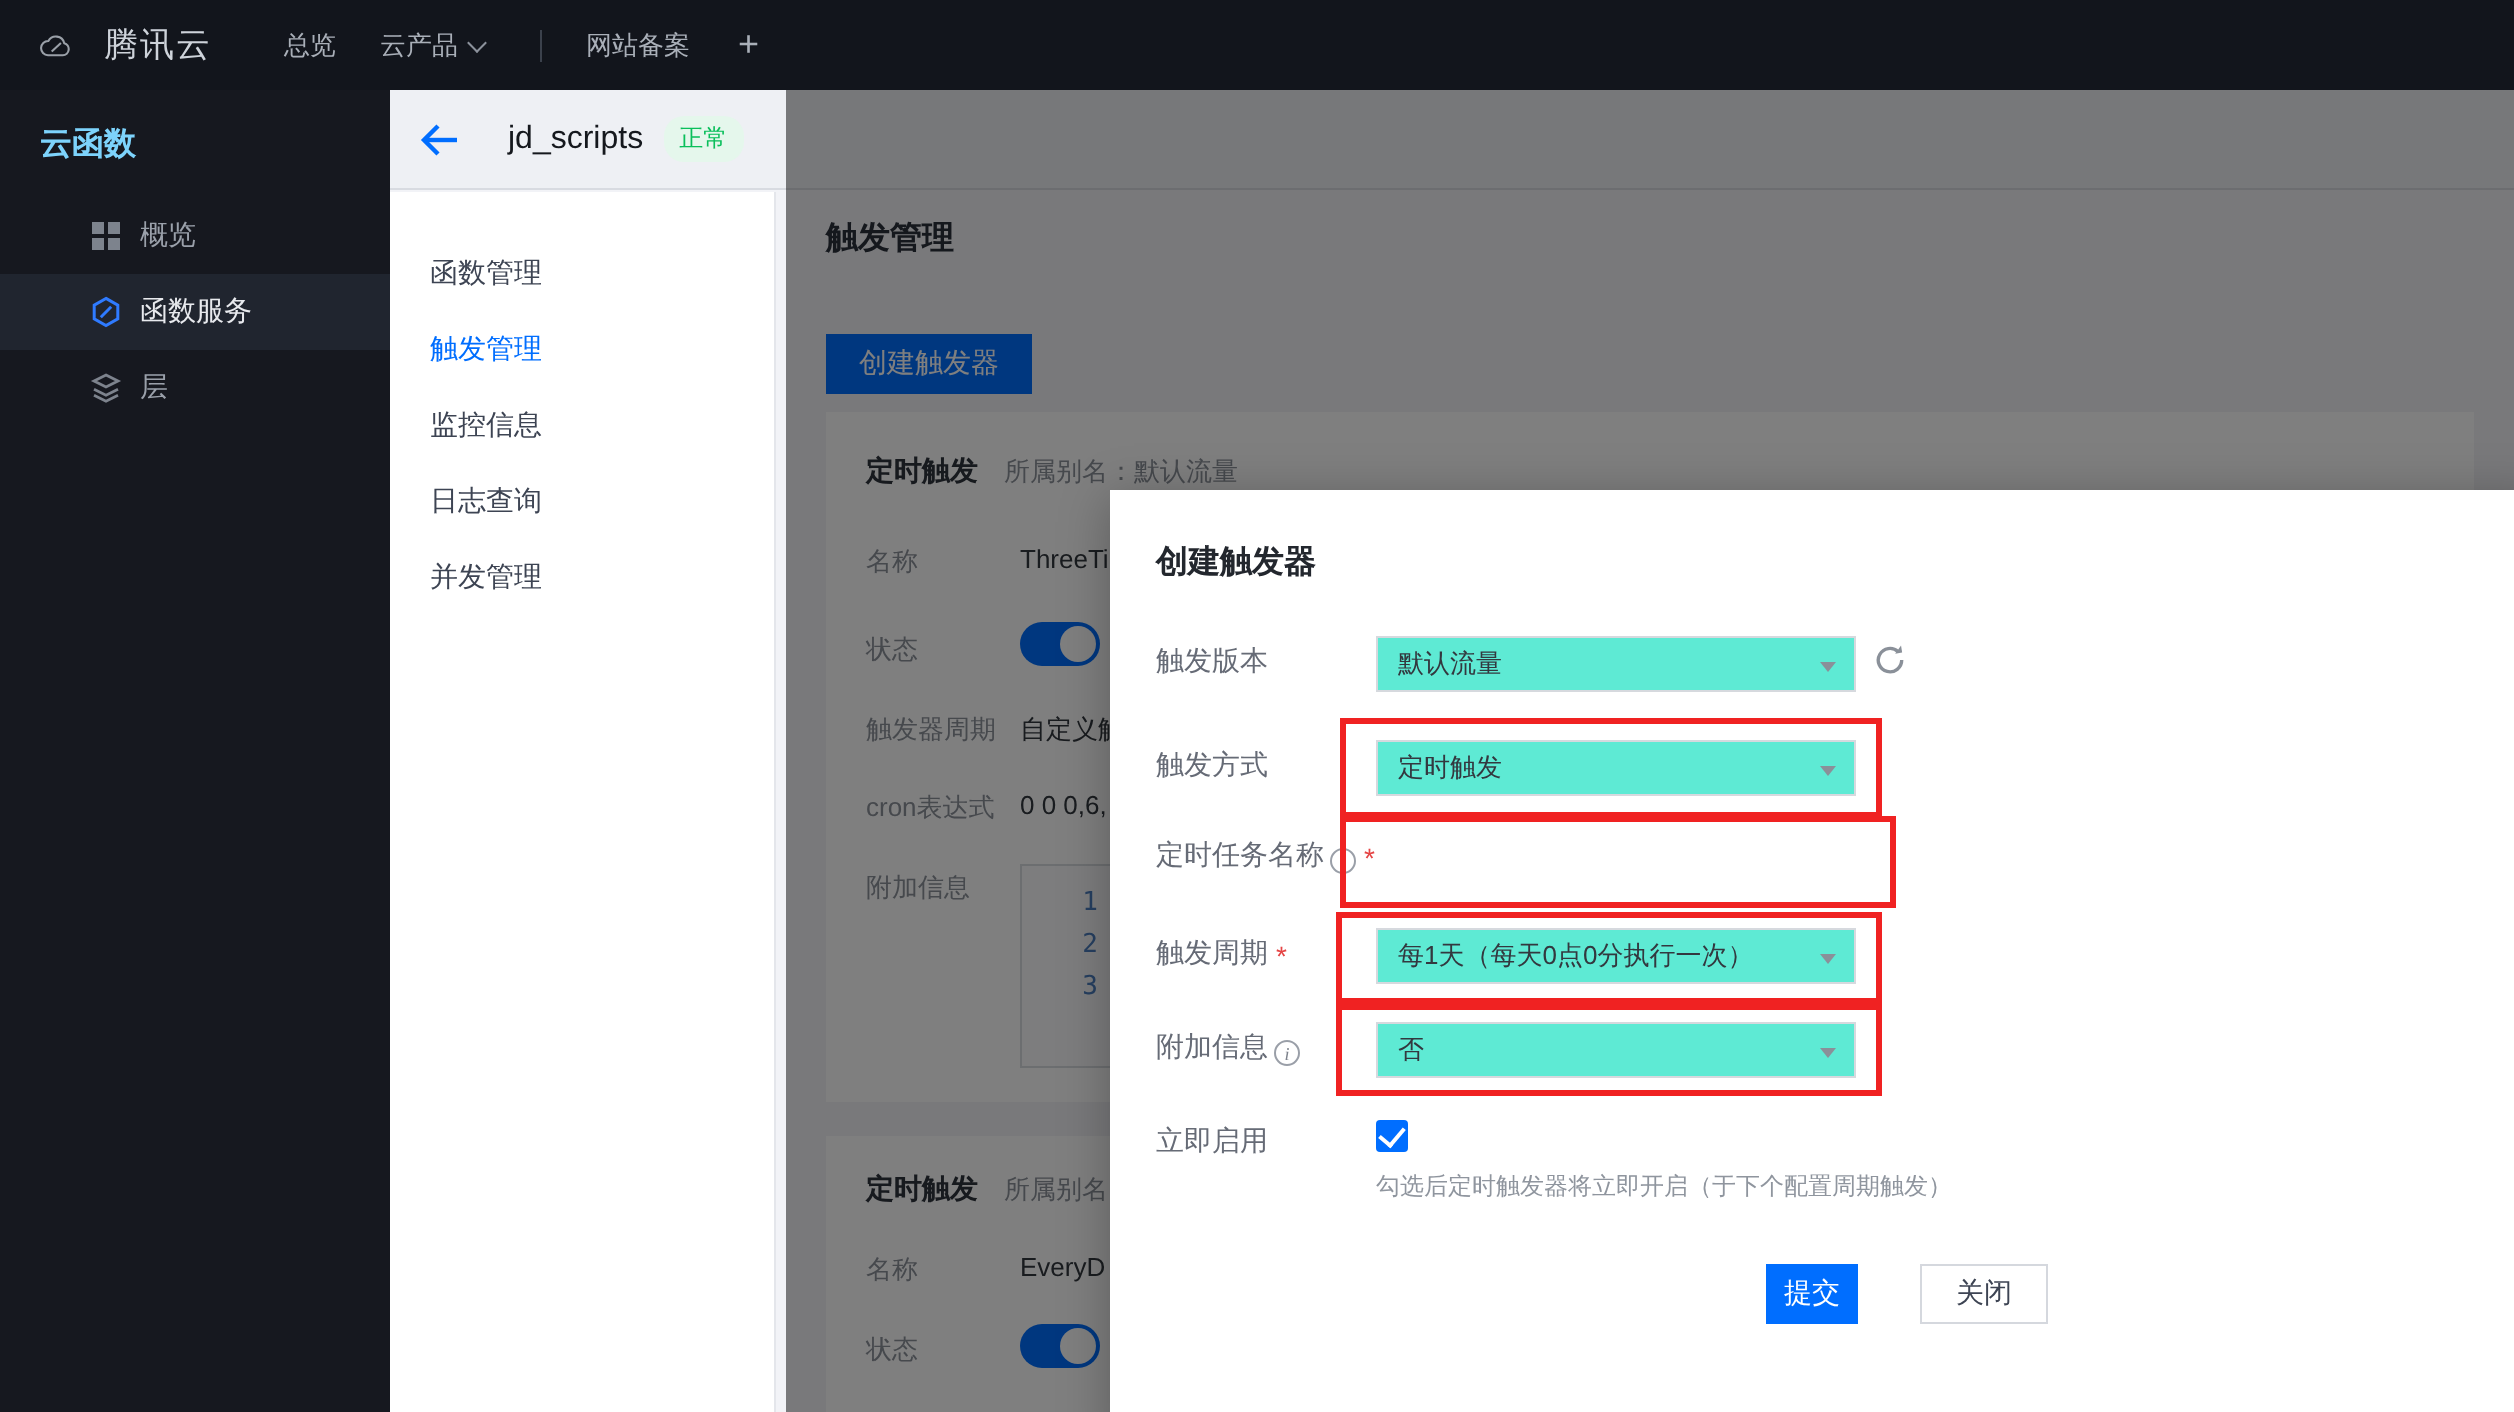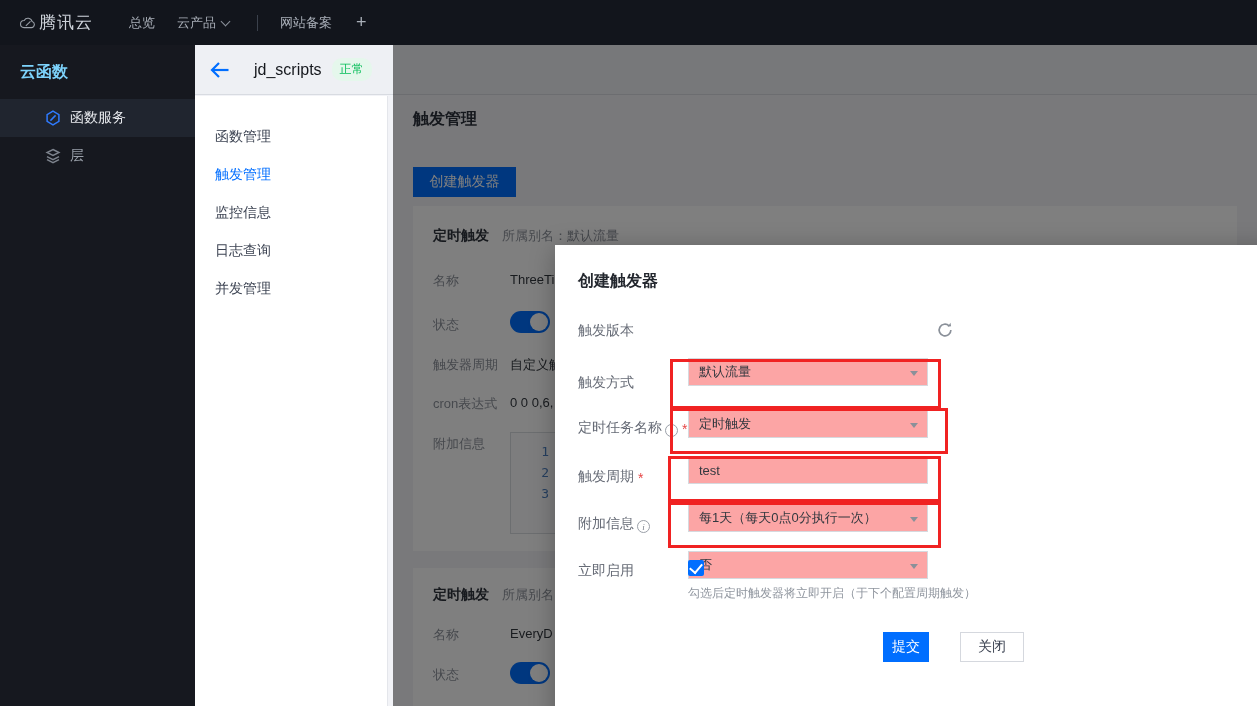--- a/index.html
+++ b/index.html
@@ -4,21 +4,21 @@
 <style>
   * { margin:0; padding:0; box-sizing:border-box; }
   html,body { background:#2b2b2b; }
   .screen{
     position:relative; width:1257px; height:706px; overflow:hidden;
     font-family:"Liberation Sans","DejaVu Sans",sans-serif; background:#fff;
   }
   
   .topnav{ position:absolute; left:0; top:0; right:0; height:45px;
     background:var(--nav-bg); display:flex; align-items:center; z-index:20;}
-  .brand{ display:flex; align-items:center; gap:3px; margin-left:20px; cursor:pointer;}
+  .brand{ display:flex; align-items:center; gap:16px; margin-left:20px; cursor:pointer;}
   .brand-text{ color:#ced3da; font-size:17px; letter-spacing:1px;}
   .nav-item{ color:#a9afb8; font-size:13px; cursor:pointer; }
   .nav-overview{ margin-left:36px; }
   .nav-products{ margin-left:22px; display:flex; align-items:center; gap:6px;}
   .chev-down{ width:7px; height:7px; border-right:1px solid #8b919b; border-bottom:1px solid #8b919b;
     transform:rotate(45deg); margin-top:-3px;}
   .nav-divider{ width:1px; height:16px; background:#3b414c; margin-left:28px;}
   .nav-record{ margin-left:22px; }
   .nav-plus{ margin-left:24px; font-size:18px; color:#a9afb8;}
   
@@ -61,23 +61,23 @@
     border:1px solid #d9dce1; background:#fafbfc; padding-top:8px;}
   .code-line{ width:38px; text-align:right; font-size:13px; color:#4d7fc0;
     font-family:"DejaVu Sans Mono","Liberation Mono",monospace; line-height:21px;}
   
   .mask{ position:absolute; left:198px; top:0; right:0; bottom:0; background:var(--mask); z-index:5;}
   
   .modal{ position:absolute; left:555px; top:245px; width:720px; height:480px; background:#ffffff;
     z-index:10; box-shadow:0 4px 24px rgba(0,0,0,.28);}
   .modal-title{ position:absolute; left:23px; top:26px; font-size:16px; font-weight:bold; color:#23272e;}
   .m-label{ position:absolute; left:23px; font-size:14px; color:#666b76; display:flex; align-items:flex-end;}
-  .m-select,.m-input{ position:absolute; left:133px; width:240px; height:28px; background:#fca5a5;
+  .m-select,.m-input{ position:absolute; left:133px; width:240px; height:28px; background:#5eead4;
     border:1px solid #d6d9de; font-size:13px; color:#33383f; line-height:26px; padding:0 24px 0 10px;
-    cursor:pointer; white-space:nowrap; overflow:hidden;margin-top:40px;}
+    cursor:pointer; white-space:nowrap; overflow:hidden;}
   .m-input{ cursor:text; font-family:"Liberation Sans","DejaVu Sans",sans-serif;}
   .sel-caret{ position:absolute; right:9px; top:12px; width:0; height:0;
     border-left:4px solid transparent; border-right:4px solid transparent; border-top:5px solid #8a9099;}
   .refresh-btn{ position:absolute; left:381px; top:76px; width:20px; height:20px; cursor:pointer;}
   .info-icon{ width:13px; height:13px; border:1px solid #9a9fa8; border-radius:50%; color:#7d828c;
     font-size:9px; display:inline-flex; align-items:center; justify-content:center; margin-left:3px;
     font-family:"Liberation Serif","DejaVu Serif",serif; font-style:italic;}
   .req{ color:#e54545; margin-left:4px; font-size:14px;}
   .red-box{ position:absolute; border:3px solid var(--highlight-red); z-index:3; pointer-events:none;}
   .checkbox{ position:absolute; left:133px; top:315px; width:16px; height:16px; border-radius:2px;
@@ -115,20 +115,29 @@
       <span>云产品</span>
       <span class="chev-down"></span>
     </span>
     <span class="nav-divider"></span>
     <span class="nav-item nav-record">网站备案</span>
     <span class="nav-item nav-plus">+</span>
   </div>
 
   <div class="dark-sidebar">
     <div class="ds-title">云函数</div>
+    <div class="ds-item">
+      <svg class="ds-icon" viewBox="0 0 16 16">
+        <rect x="1" y="1" width="6" height="6" fill="#7d838d"></rect>
+          <rect x="9" y="1" width="6" height="6" fill="#7d838d"></rect>
+        <rect x="1" y="9" width="6" height="6" fill="#7d838d"></rect>
+          <rect x="9" y="9" width="6" height="6" fill="#7d838d"></rect>
+      </svg>
+      <span>概览</span>
+    </div>
     <div class="ds-item active">
       <svg class="ds-icon" viewBox="0 0 16 16">
         <path d="M8 1.2l5.9 3.4v6.8L8 14.8l-5.9-3.4V4.6z" fill="none" stroke="#2f7bff" stroke-width="1.5"></path>
         <path d="M5.4 10.6l5.2-5.2" stroke="#2f7bff" stroke-width="1.5"></path>
       </svg>
       <span>函数服务</span>
     </div>
     <div class="ds-item">
       <svg class="ds-icon" viewBox="0 0 16 16">
         <path d="M8 1.5l6 3-6 3-6-3z" fill="none" stroke="#7d838d" stroke-width="1.4"></path>
@@ -224,21 +233,20 @@
       <span>定时触发</span>
       <span class="sel-caret"></span>
     </div>
     <div class="red-box rb2"></div>
 
     <div class="m-label l3">
       <span>定时任务名称</span>
       <span class="info-icon">i</span>
       <span class="req">*</span>
     </div>
-    <input class="m-input c3" value="test" style="">
     <div class="red-box rb3"></div>
 
     <div class="m-label l4">
       <span>触发周期</span>
       <span class="req">*</span>
     </div>
     <div class="m-select c4">
       <span>每1天（每天0点0分执行一次）</span>
       <span class="sel-caret"></span>
     </div>

